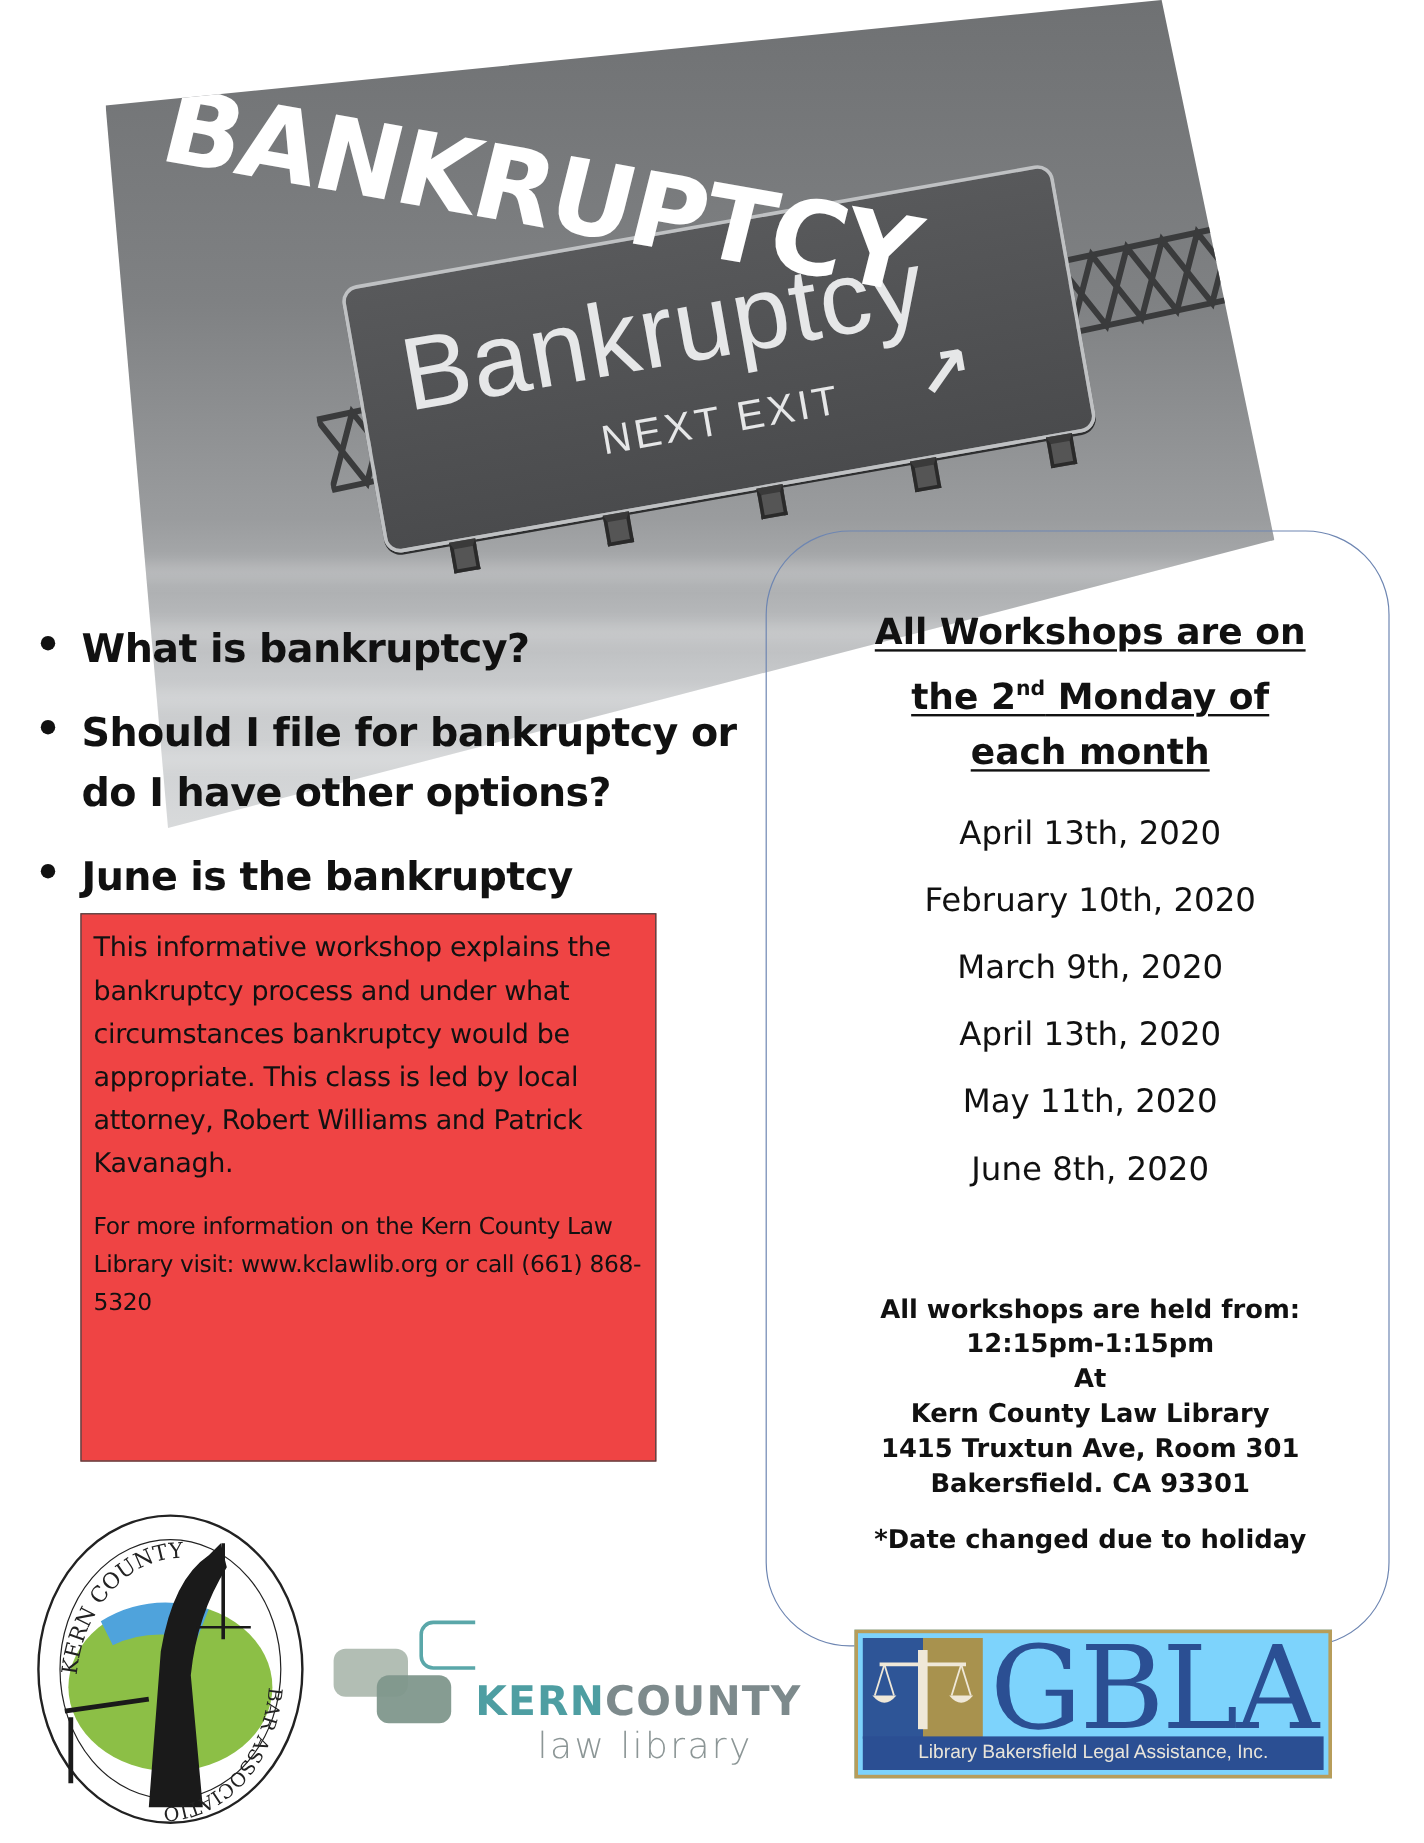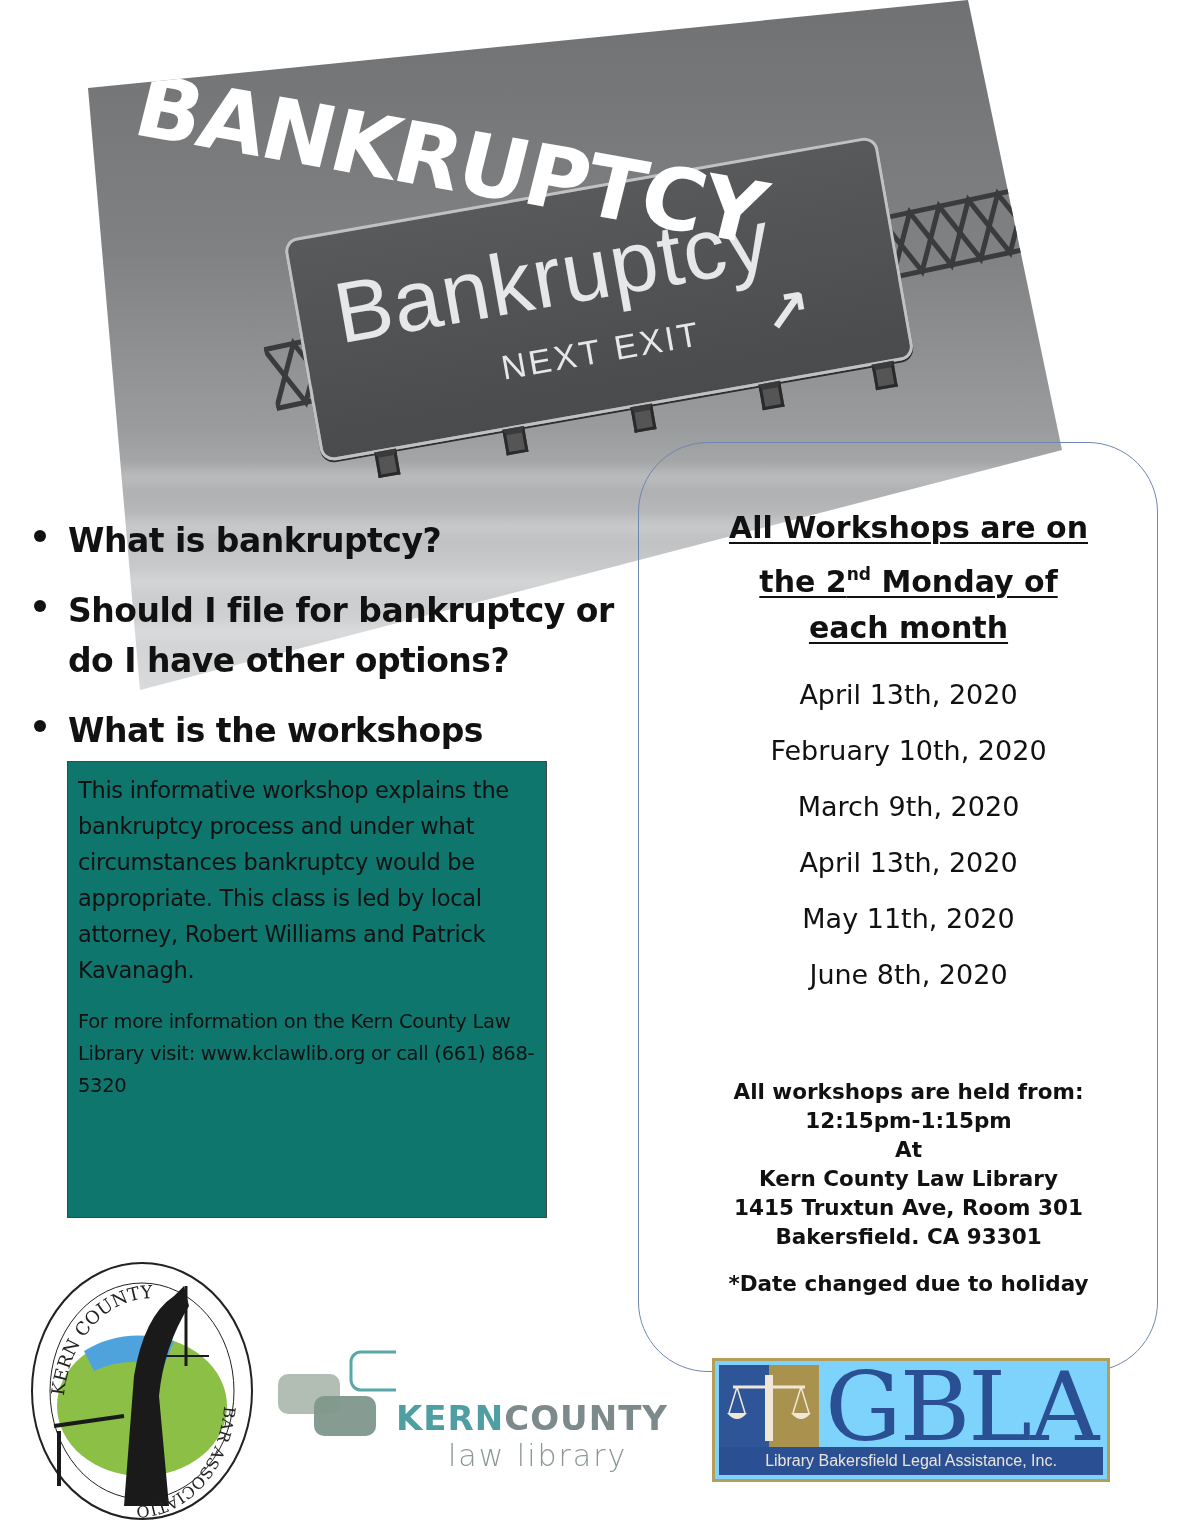--- a/index.html
+++ b/index.html
@@ -61,21 +61,21 @@
     line-height: 50px; color: #111; margin-bottom: 20px; letter-spacing: -0.5px;
   }
   .bullets li .dot {
     position: absolute; left: 4px; top: 14px; width: 12px; height: 12px;
     border-radius: 50%; background: #111;
   }
 
   
   .info-box {
     position: absolute; left: 67px; top: 761px; width: 480px; height: 457px;
-    border: 1.5px solid #444; background: #0f766e; padding: 10px 10px 0 10px;
+    border: 1.5px solid #444; background: #ef4444; padding: 10px 10px 0 10px;
   }
   .info-box .lead {
     font-family: "DejaVu Sans", sans-serif; font-size: 22.5px; line-height: 36px;
     color: #111; letter-spacing: -0.3px;
   }
   .info-box .small {
     font-family: "DejaVu Sans", sans-serif; font-size: 19.5px; line-height: 32px;
     color: #111; margin-top: 18px; letter-spacing: -0.3px;
   }
 
@@ -168,21 +168,21 @@
     <div class="clip" style="left:440px;"></div>
     <div class="clip" style="left:555px;"></div>
   </div>
 
   <div class="headline">BANKRUPTCY</div>
 </div>
 
 <ul class="bullets">
   <li><span class="dot"></span><span>What is bankruptcy?</span></li>
   <li><span class="dot"></span><span>Should I file for bankruptcy or do I have other options?</span></li>
-  <li><span class="dot"></span><span>What is the workshops</span></li>
+  <li><span class="dot"></span><span>June is the bankruptcy</span></li>
 </ul>
 
 <div class="info-box">
   <p class="lead">This informative workshop explains the bankruptcy process and under what circumstances bankruptcy would be appropriate. This class is led by local attorney, Robert Williams and Patrick Kavanagh.</p>
   <p class="small">For more information on the Kern County Law Library visit: www.kclawlib.org or call (661) 868-5320</p>
 </div>
 
 <div class="schedule">
   <div class="hdr">
     <span>All Workshops are on the 2</span><sup>nd</sup><span> Monday of each month</span>

